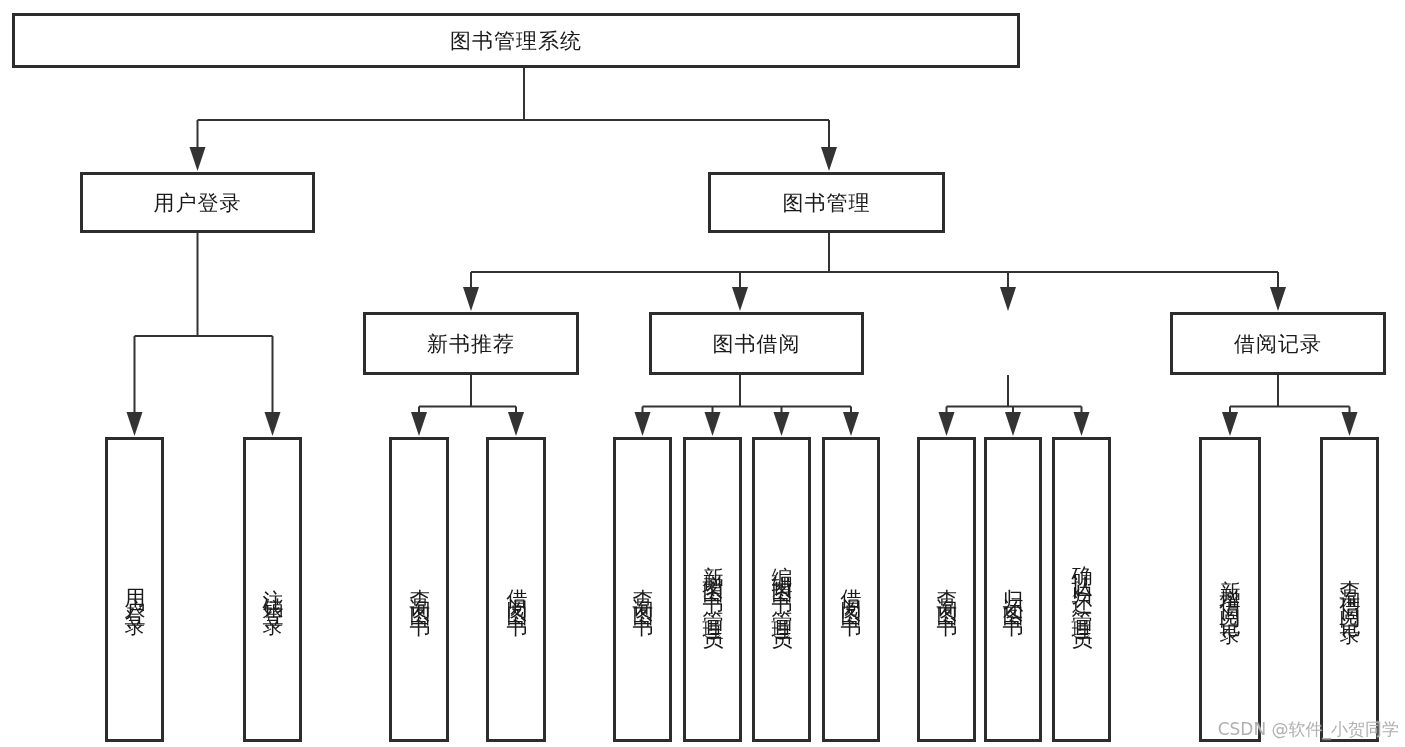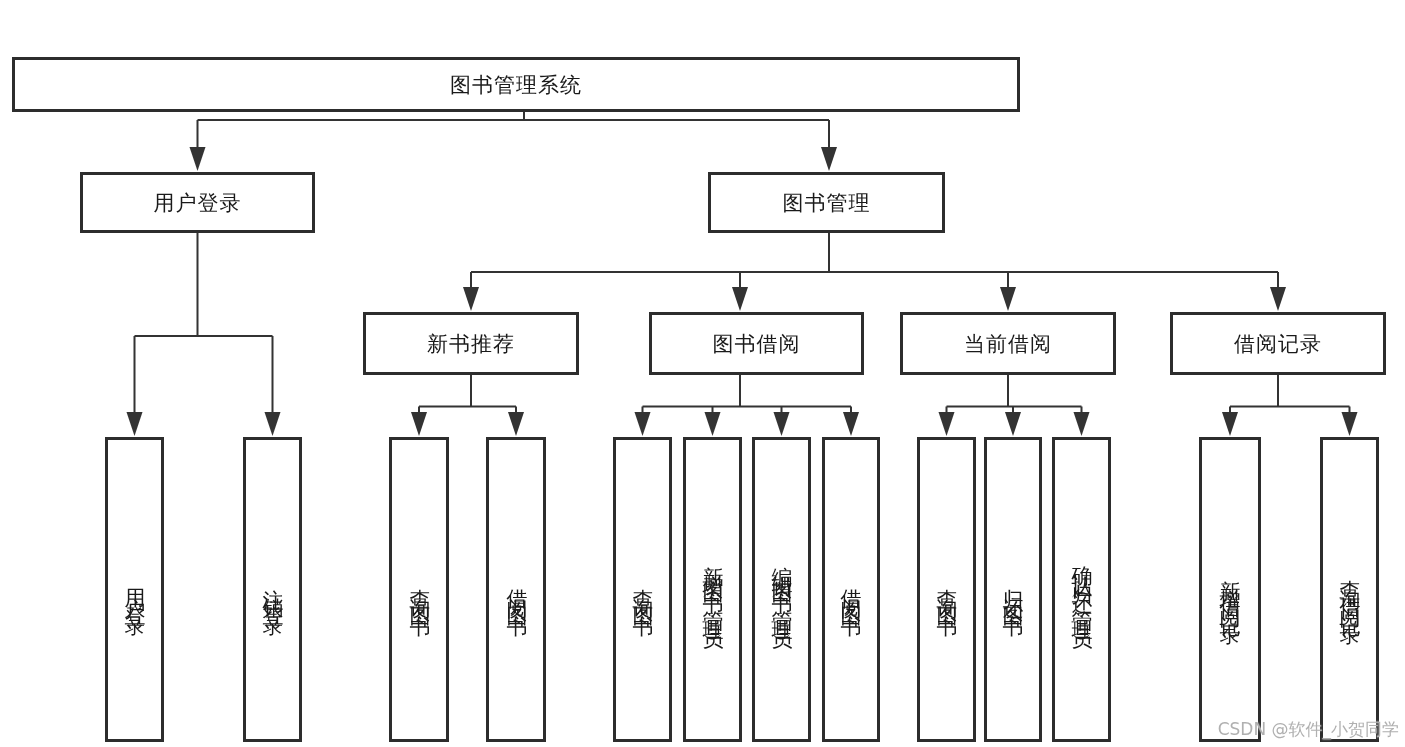--- a/index.html
+++ b/index.html
@@ -96,28 +96,27 @@
       <polygon points="773.5,412 789.5,412 781.5,436"></polygon>
       <polygon points="843,412 859,412 851,436"></polygon>
       <polygon points="938.5,412 954.5,412 946.5,436"></polygon>
       <polygon points="1005,412 1021,412 1013,436"></polygon>
       <polygon points="1073.5,412 1089.5,412 1081.5,436"></polygon>
       <polygon points="1222,412 1238,412 1230,436"></polygon>
       <polygon points="1341.5,412 1357.5,412 1349.5,436"></polygon>
     </g>
   </svg>
 
-  <div class="node hnode" style="left:12px; top:13px; width:1008px; height:55px;margin-top:44px;">图书管理系统</div>
+  <div class="node hnode" style="left:12px; top:13px; width:1008px; height:55px;">图书管理系统</div>
 
   <div class="node hnode" style="left:80px; top:172px; width:235px; height:61px;">用户登录</div>
   <div class="node hnode" style="left:708px; top:172px; width:237px; height:61px;">图书管理</div>
 
   <div class="node hnode" style="left:363px; top:312px; width:216px; height:63px;text-align:center;">新书推荐</div>
   <div class="node hnode" style="left:633px; top:312px; width:215px; height:63px;margin-left:16px;">图书借阅</div>
-  <div class="node hnode" style="left:900px; top:312px; width:216px; height:63px;">当前借阅</div>
   <div class="node hnode" style="left:1170px; top:312px; width:216px; height:63px;">借阅记录</div>
 
   <div class="node vnode" style="left:105px; top:437px;">用户登录</div>
   <div class="node vnode" style="left:243px; top:437px;">注销登录</div>
 
   <div class="node vnode" style="left:389px; top:437px; width:60px;">查询图书</div>
   <div class="node vnode" style="left:486px; top:437px; width:60px;">借阅图书</div>
 
   <div class="node vnode" style="left:613px; top:437px;">查询图书</div>
   <div class="node vnode" style="left:683px; top:437px;">新增图书（管理员）</div>

